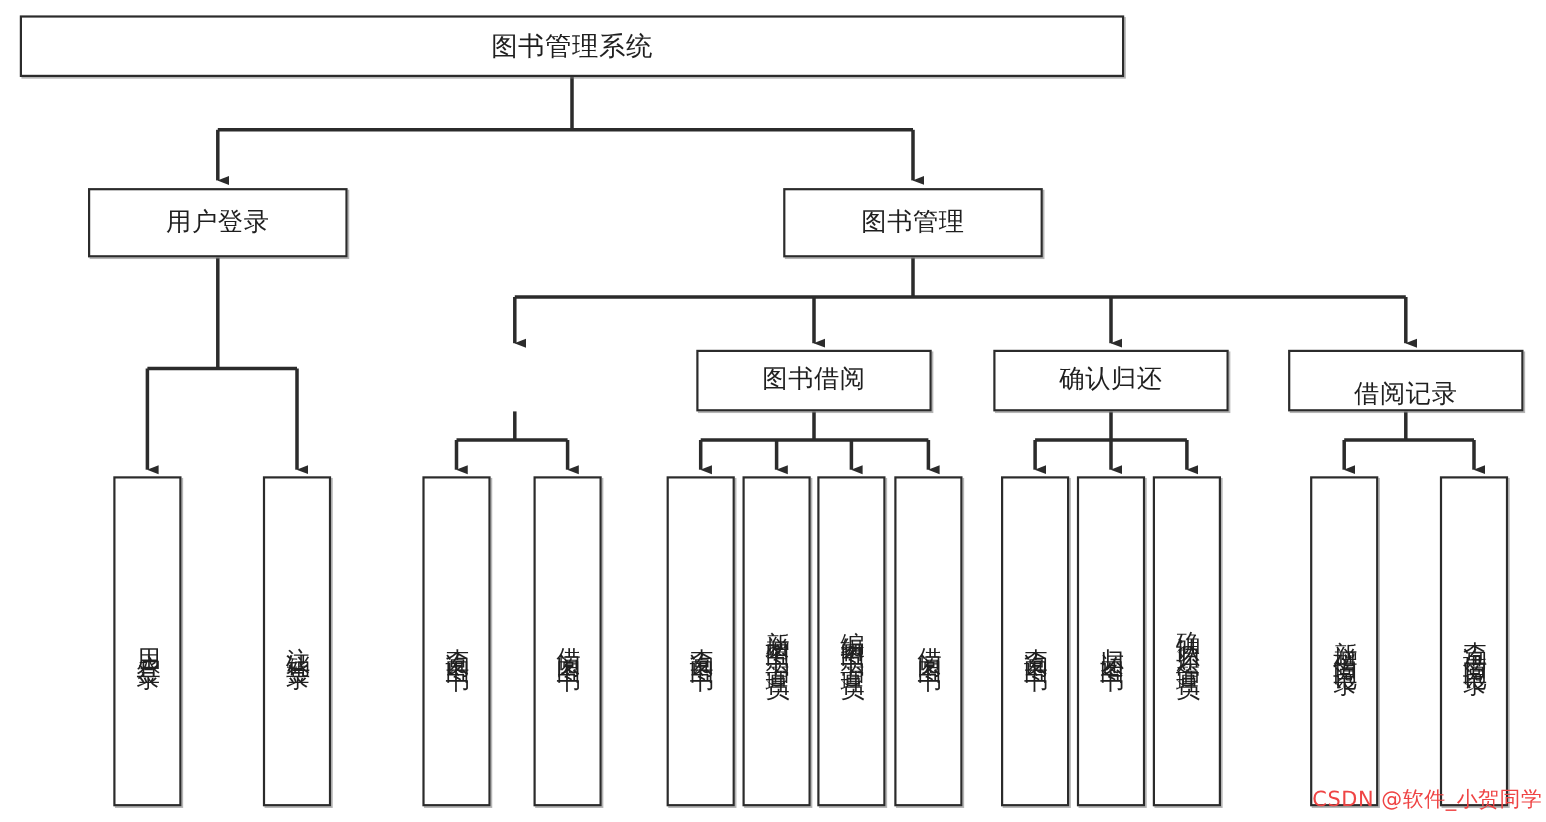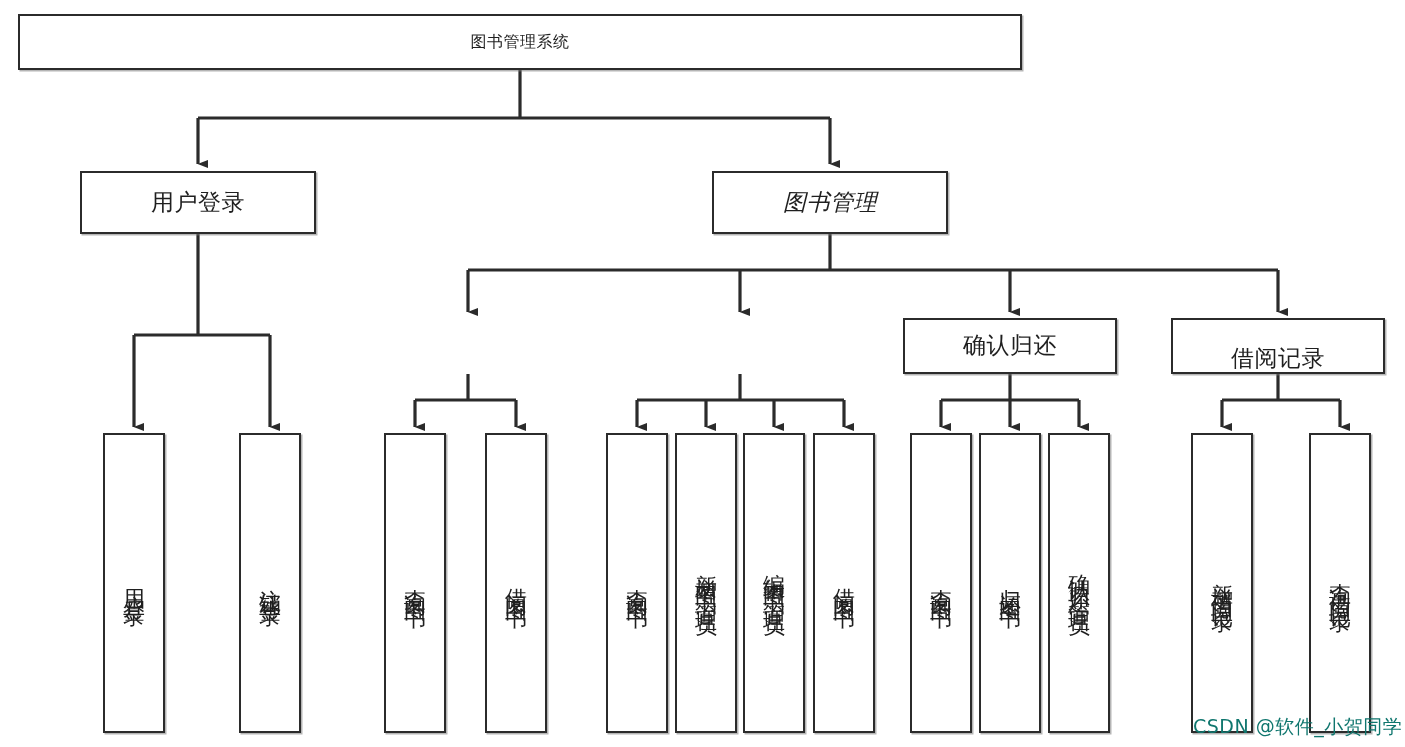--- a/index.html
+++ b/index.html
@@ -43,39 +43,39 @@
     line-height: 1.12;
     letter-spacing: 0.5px;
     color: #1f1f1f;
   }
   
   .node.horiz .label {
     font-size: 23px;
     white-space: nowrap;
   }
   .node.root .label {
-    font-size: 16px;
+    font-size: 24px;
   }
   
   .node.vert {
     align-items: center;
     justify-content: center;
   }
   .node.vert .label {
     writing-mode: vertical-rl;
     text-orientation: upright;
     font-size: 22px;
     line-height: 1.0;
     letter-spacing: 6px;
     white-space: nowrap;
     max-height: 268px;
   }
   .watermark {
     position: absolute;
-    color: #0f766e;
+    color: #ef4444;
     font-size: 19px;
     letter-spacing: 0.5px;
     white-space: nowrap;
     user-select: none;
   }
 </style>
 </head>
 <body>
 
 <div id="diagram-root">
@@ -132,25 +132,28 @@
   </svg>
 
   <div class="node horiz root" style="left:18px; top:14px; width:1004px; height:56px;">
     <span class="label">图书管理系统</span>
   </div>
 
   <div class="node horiz" style="left:80px; top:171px; width:236px; height:63px;">
     <span class="label">用户登录</span>
   </div>
 
-  <div class="node horiz" style="left:712px; top:171px; width:236px; height:63px;font-style:italic;">
+  <div class="node horiz" style="left:712px; top:171px; width:236px; height:63px;">
     <span class="label">图书管理</span>
   </div>
 
 
+  <div class="node horiz" style="left:633px; top:318px; width:214px; height:56px;">
+    <span class="label">图书借阅</span>
+  </div>
 
   <div class="node horiz" style="left:903px; top:318px; width:214px; height:56px;">
     <span class="label">确认归还</span>
   </div>
 
   <div class="node horiz" style="left:1171px; top:318px; width:214px; height:56px;align-items:flex-end;">
     <span class="label">借阅记录</span>
   </div>
 
   <div class="node vert" style="left:103px; top:433px; width:62px; height:300px;">

